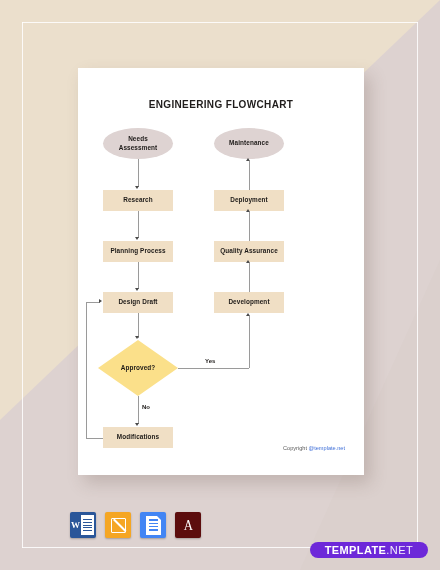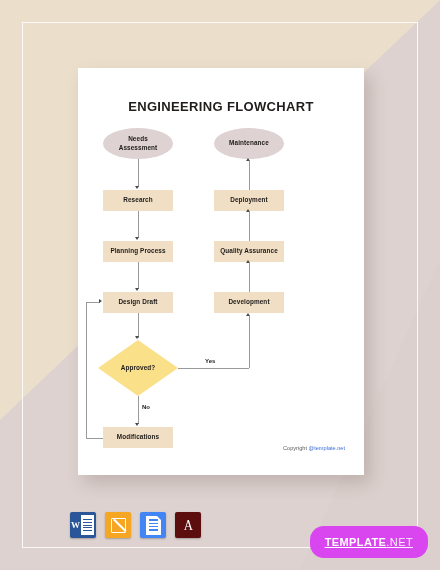--- a/index.html
+++ b/index.html
@@ -47,21 +47,21 @@
     left:78px; top:68px;
     width:286px; height:407px;
     background:#ffffff;
     box-shadow:6px 8px 16px rgba(90,70,60,.22);
   }
 
   .doc-title {
     position:absolute;
     left:0; right:0; top:31px;
     text-align:center;
-    font-size:13px;
+    font-size:10px;
     font-weight:bold;
     letter-spacing:.35px;
     color:#201d1c;
   }
 
   
   .node {
     position:absolute;
     display:flex;
     align-items:center;
@@ -205,27 +205,26 @@
     color:#fff; font-size:15px;
     font-family:"Liberation Serif", serif;
     line-height:1;
     transform:scaleX(.85);
   }
 
   
   #badge {
     position:absolute;
     right:12px; bottom:12px;
-    background:#d946ef;
+    background:#6d28d9;
     border-radius:14px;
-    padding:10px 15px;
+    padding:2px 15px;
     font-size:11px;
     letter-spacing:.4px;
     color:#ffffff;
-    text-decoration:underline;
   }
   #badge .b1 { font-weight:bold; }
   #badge .b2 { font-weight:normal; opacity:.92; }
 </style>
 </head>
 <body>
 
 <div id="stage">
 
   <div class="wedge"></div>

